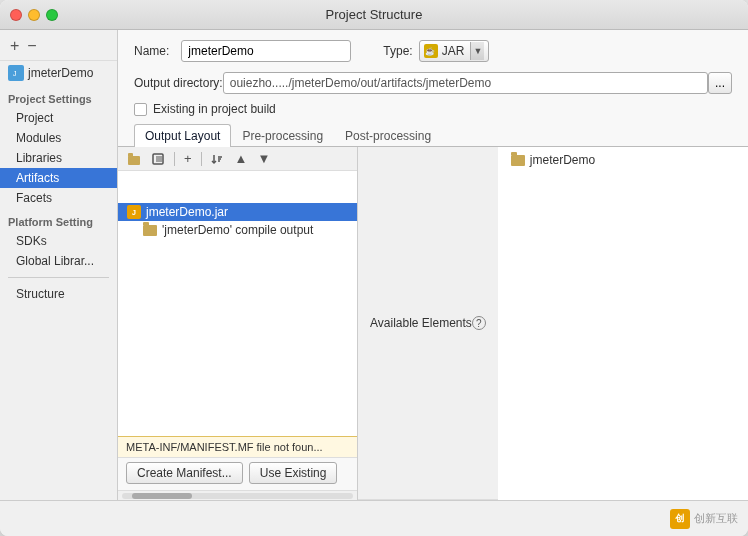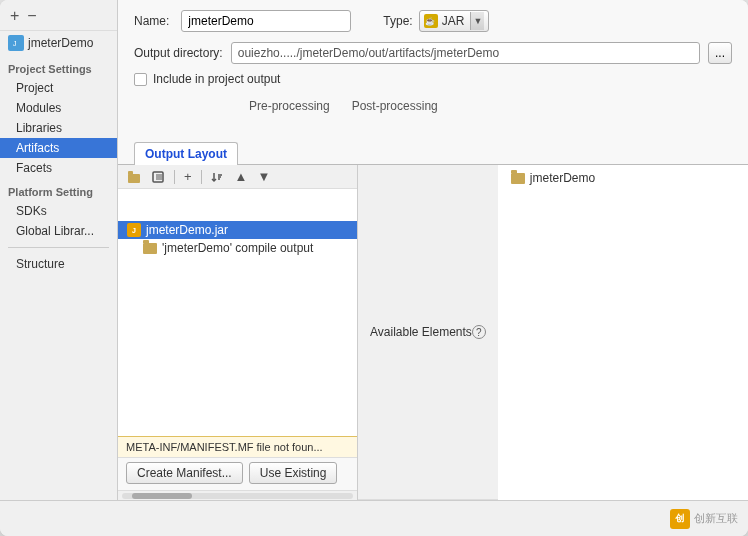--- a/index.html
+++ b/index.html
@@ -223,21 +223,21 @@
       background: linear-gradient(to bottom, #e8e8e8, #d0d0d0);
       font-size: 9px;
       color: #555;
     }
 
     
     .output-dir-row {
       display: flex;
       align-items: center;
       padding: 4px 16px;
-      gap: 8px;
+      gap: 0;
       flex-shrink: 0;
     }
     .output-dir-input {
       border: 1px solid #aaa;
       border-radius: 3px;
       padding: 2px 6px;
       font-size: 12px;
       flex: 1;
       background: white;
       height: 22px;
@@ -288,23 +288,22 @@
       cursor: pointer;
       color: #555;
       border: 1px solid transparent;
       border-bottom: none;
       border-radius: 3px 3px 0 0;
       margin-bottom: -1px;
     }
     .tab.active {
       background: white;
       border-color: #bbb;
-      color: #1d4ed8;
-      font-weight: 700;
-      margin-top: 48px;
+      color: #0f172a;
+      font-weight: 400;
     }
 
     
     .artifact-area {
       display: flex;
       flex: 1;
       overflow: hidden;
       padding: 0;
     }
 
@@ -528,20 +527,28 @@
       color: white;
       font-size: 9px;
       font-weight: bold;
     }
   </style>
 </head>
 <body>
 
 <div class="window">
 
+  <div class="titlebar">
+    <div class="traffic-lights">
+      <div class="traffic-light close"></div>
+      <div class="traffic-light minimize"></div>
+      <div class="traffic-light maximize"></div>
+    </div>
+    <span class="titlebar-title">Project Structure</span>
+  </div>
 
   <div class="main-content">
 
     <div class="sidebar">
       <div class="sidebar-toolbar">
         <button class="toolbar-btn">+</button>
         <button class="toolbar-btn">−</button>
       </div>
       <div class="sidebar-project-item">
         <div class="project-icon">
@@ -597,21 +604,21 @@
       </div>
 
       <div class="output-dir-row">
         <span class="field-label">Output directory:</span>
         <input class="output-dir-input" type="text" value="ouiezho...../jmeterDemo/out/artifacts/jmeterDemo" style="">
         <button class="browse-btn">...</button>
       </div>
 
       <div class="include-row">
         <div class="checkbox"></div>
-        <span class="include-label">Include in project output</span>
+        <span class="include-label">Existing in project build</span>
       </div>
 
       <div class="tabs-row">
         <div class="tab active">
           <span>Output Layout</span>
         </div>
         <div class="tab">
           <span>Pre-processing</span>
         </div>
         <div class="tab">

